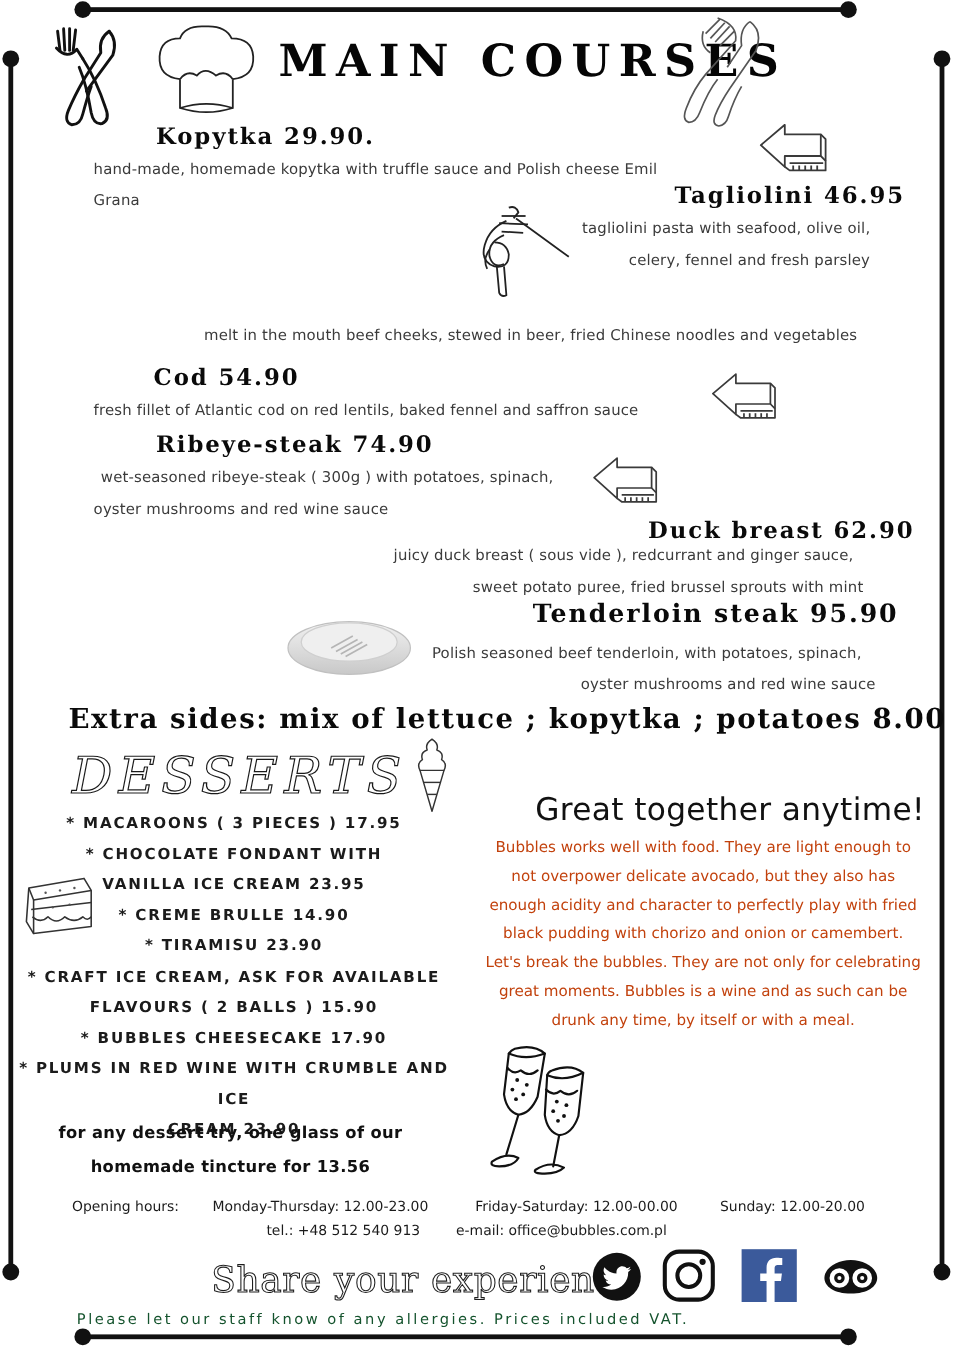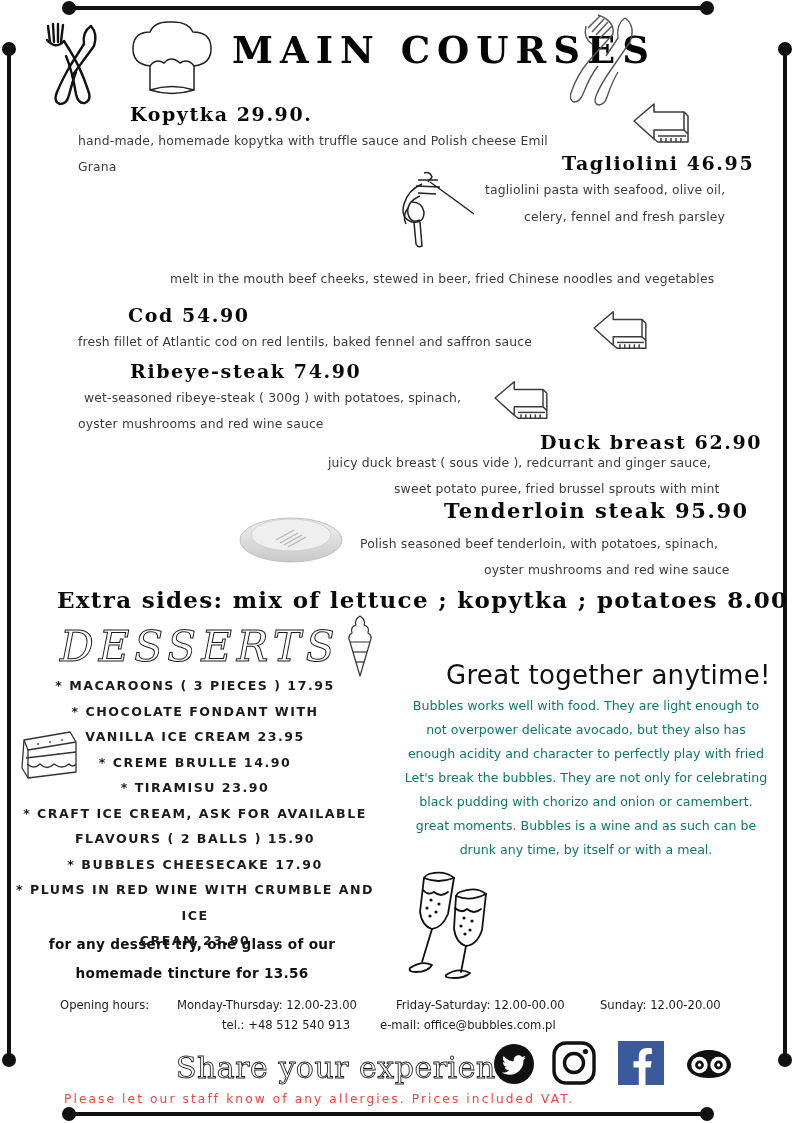--- a/index.html
+++ b/index.html
@@ -50,34 +50,34 @@
     font-size:12.6px;font-weight:700;letter-spacing:1.5px;
     color:#1b1b1b;text-align:center;line-height:25.5px;
   }
   .tincture{
     font-family:"DejaVu Sans", sans-serif;
     font-size:13.6px;font-weight:700;letter-spacing:.3px;
     color:#111;text-align:center;line-height:29px;
   }
   .bubbles-text{
     font-family:"DejaVu Sans", sans-serif;
-    font-size:12.6px;color:#0f766e;text-align:center;line-height:24px;
+    font-size:12.6px;color:#c2410c;text-align:center;line-height:24px;
   }
   .hours{
     font-family:"DejaVu Sans", sans-serif;
     font-size:11.6px;color:#1b1b1b;white-space:nowrap;
   }
   .share{
     font-family:"DejaVu Serif", serif;
     font-size:30px;color:transparent;-webkit-text-stroke:.9px #1d1d1d;
     letter-spacing:.5px;white-space:nowrap;
   }
   .allergy{
     font-family:"DejaVu Sans", sans-serif;
-    font-size:12.2px;letter-spacing:2.1px;color:#ef4444;white-space:nowrap;
+    font-size:12.2px;letter-spacing:2.1px;color:#14532d;white-space:nowrap;
   }
 
   .abs{position:absolute;}
   svg{display:block;overflow:visible;}
 
   
   .soc{position:absolute;}
 </style>
 </head>
 <body>
@@ -303,22 +303,22 @@
     <div class="tincture">for any dessert try, one glass of our</div>
     <div class="tincture">homemade tincture for 13.56</div>
   </div>
 
   <div class="great-title abs" style="left:446px;top:632px;margin-top:28px;">Great together anytime!</div>
 
   <div class="abs" style="left:396px;top:694px;width:380px;">
     <div class="bubbles-text">Bubbles works well with food. They are light enough to</div>
     <div class="bubbles-text">not overpower delicate avocado, but they also has</div>
     <div class="bubbles-text">enough acidity and character to perfectly play with fried</div>
+    <div class="bubbles-text">black pudding with chorizo and onion or camembert.</div>
     <div class="bubbles-text">Let's break the bubbles. They are not only for celebrating</div>
-    <div class="bubbles-text">black pudding with chorizo and onion or camembert.</div>
     <div class="bubbles-text">great moments. Bubbles is a wine and as such can be</div>
     <div class="bubbles-text">drunk any time, by itself or with a meal.</div>
   </div>
 
   <div class="abs" style="left:398px;top:868px;">
     <svg width="130" height="112" viewBox="0 0 130 112">
       <g fill="none" stroke="#111" stroke-width="1.8" stroke-linejoin="round" stroke-linecap="round">
 
         <path d="M31 6 Q47 2 56 10 L50 46 Q44 60 34 61 Q24 58 22 44 L26 10 Q28 7 31 6 Z"></path>
         <path d="M26 10 Q40 16 56 10"></path>

